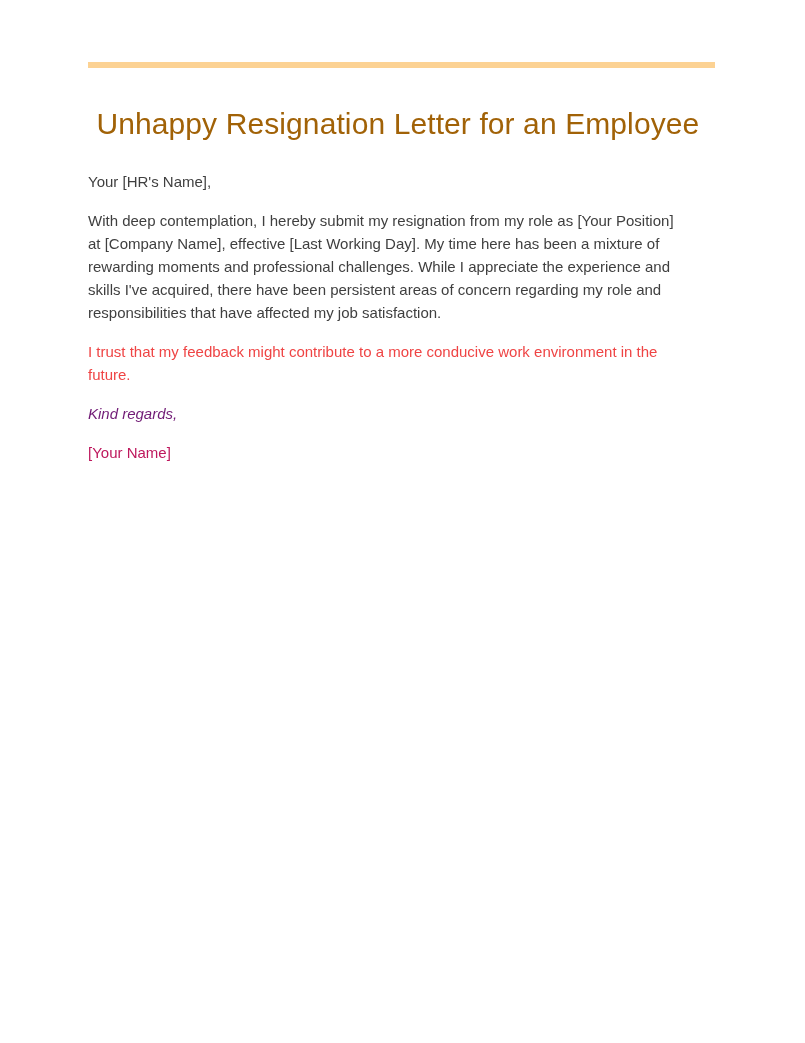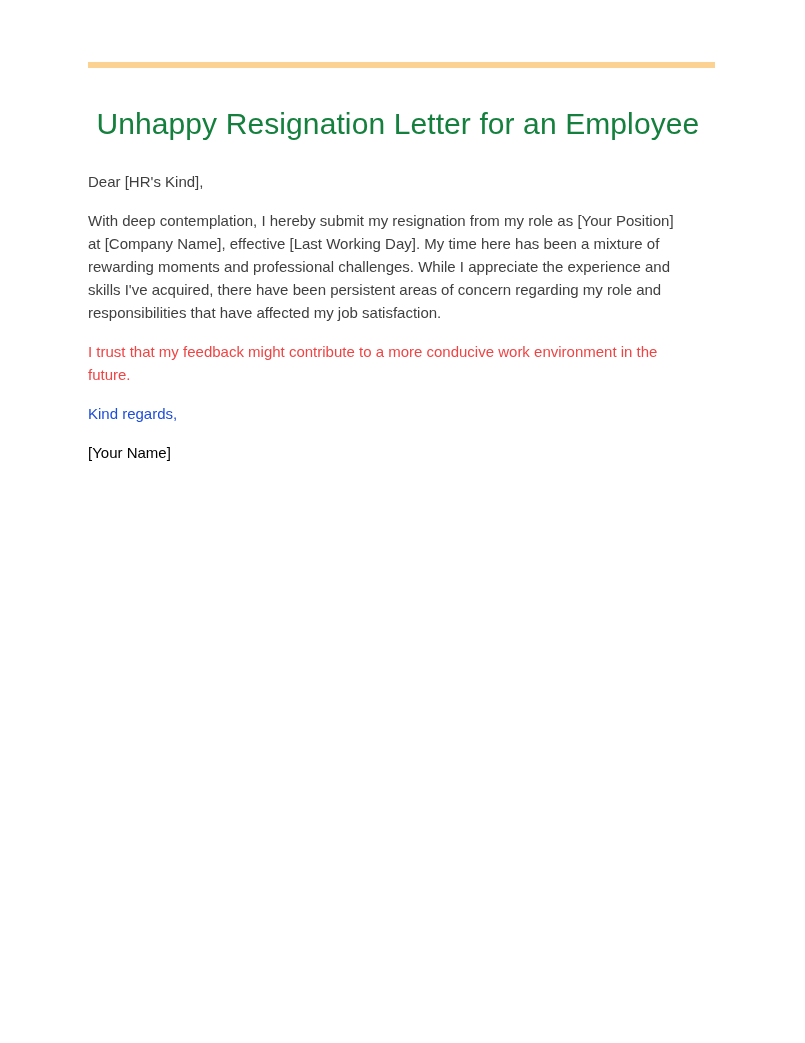--- a/index.html
+++ b/index.html
@@ -75,29 +75,29 @@
 </style>
 </head>
 <body style="background: rgb(255, 255, 255);">
 
 <div class="page">
 
   <div class="accent-bar" style="background: rgb(252, 210, 147);"></div>
 
   <div class="letter">
 
-    <h1 class="letter-title" style="color: #15803d;"> Unhappy Resignation Letter for an Employee</h1>
+    <h1 class="letter-title" style="color: #a16207;"> Unhappy Resignation Letter for an Employee</h1>
 
     <div class="letter-body">
-      <p class="letter-para" style="color: rgb(63, 63, 63);">Dear [HR's Kind],</p>
+      <p class="letter-para" style="color: rgb(63, 63, 63);">Your [HR's Name],</p>
 
       <p class="letter-para" style="color: rgb(63, 63, 63);">With deep contemplation, I hereby submit my resignation from my role as [Your Position] at [Company Name], effective [Last Working Day]. My time here has been a mixture of rewarding moments and professional challenges. While I appreciate the experience and skills I've acquired, there have been persistent areas of concern regarding my role and responsibilities that have affected my job satisfaction.</p>
 
       <p class="letter-para" style="color: #ef4444;">I trust that my feedback might contribute to a more conducive work environment in the future.</p>
 
-      <p class="letter-para" style="color: #1d4ed8;">Kind regards,</p>
+      <p class="letter-para" style="color: #701a75; font-style: italic;">Kind regards,</p>
 
-      <p class="letter-para" style="color: #000000;">[Your Name]</p>
+      <p class="letter-para" style="color: #be185d;">[Your Name]</p>
     </div>
 
   </div>
 
 </div>
 
 </body></html>

